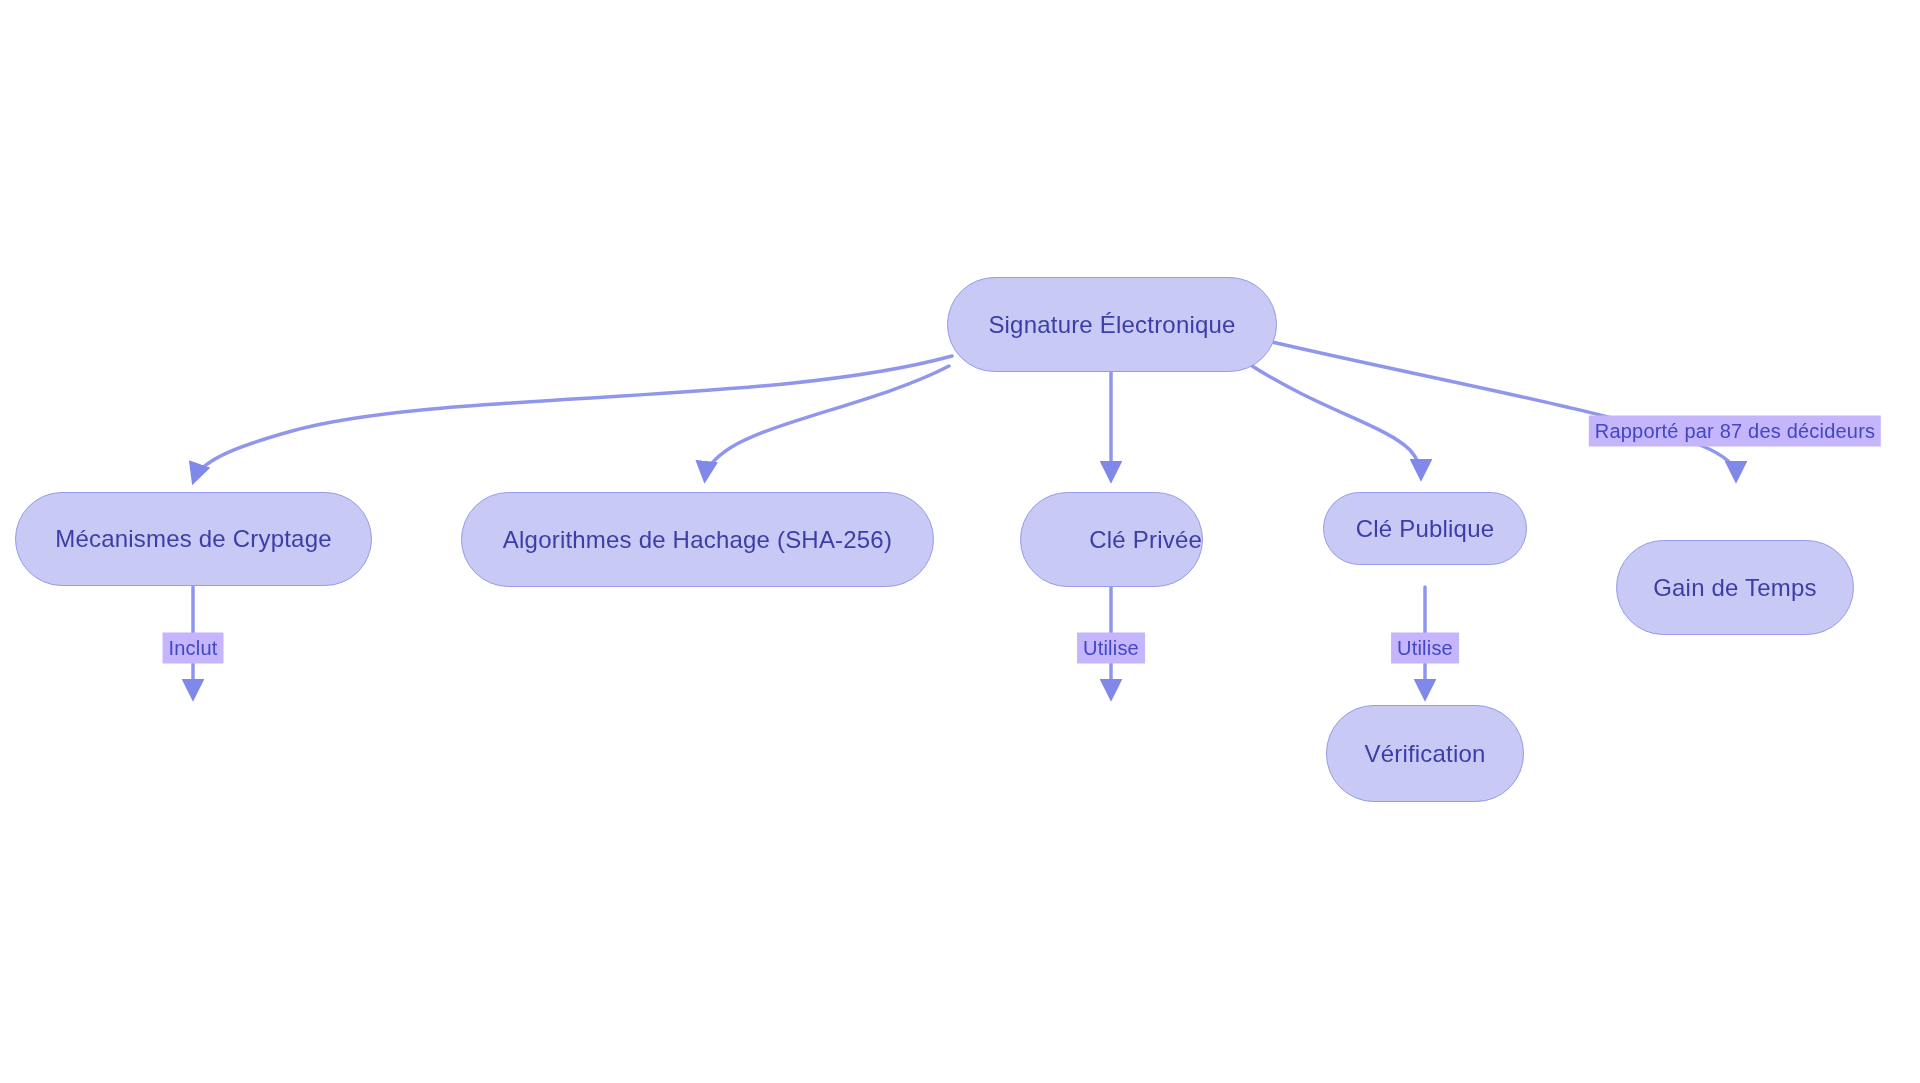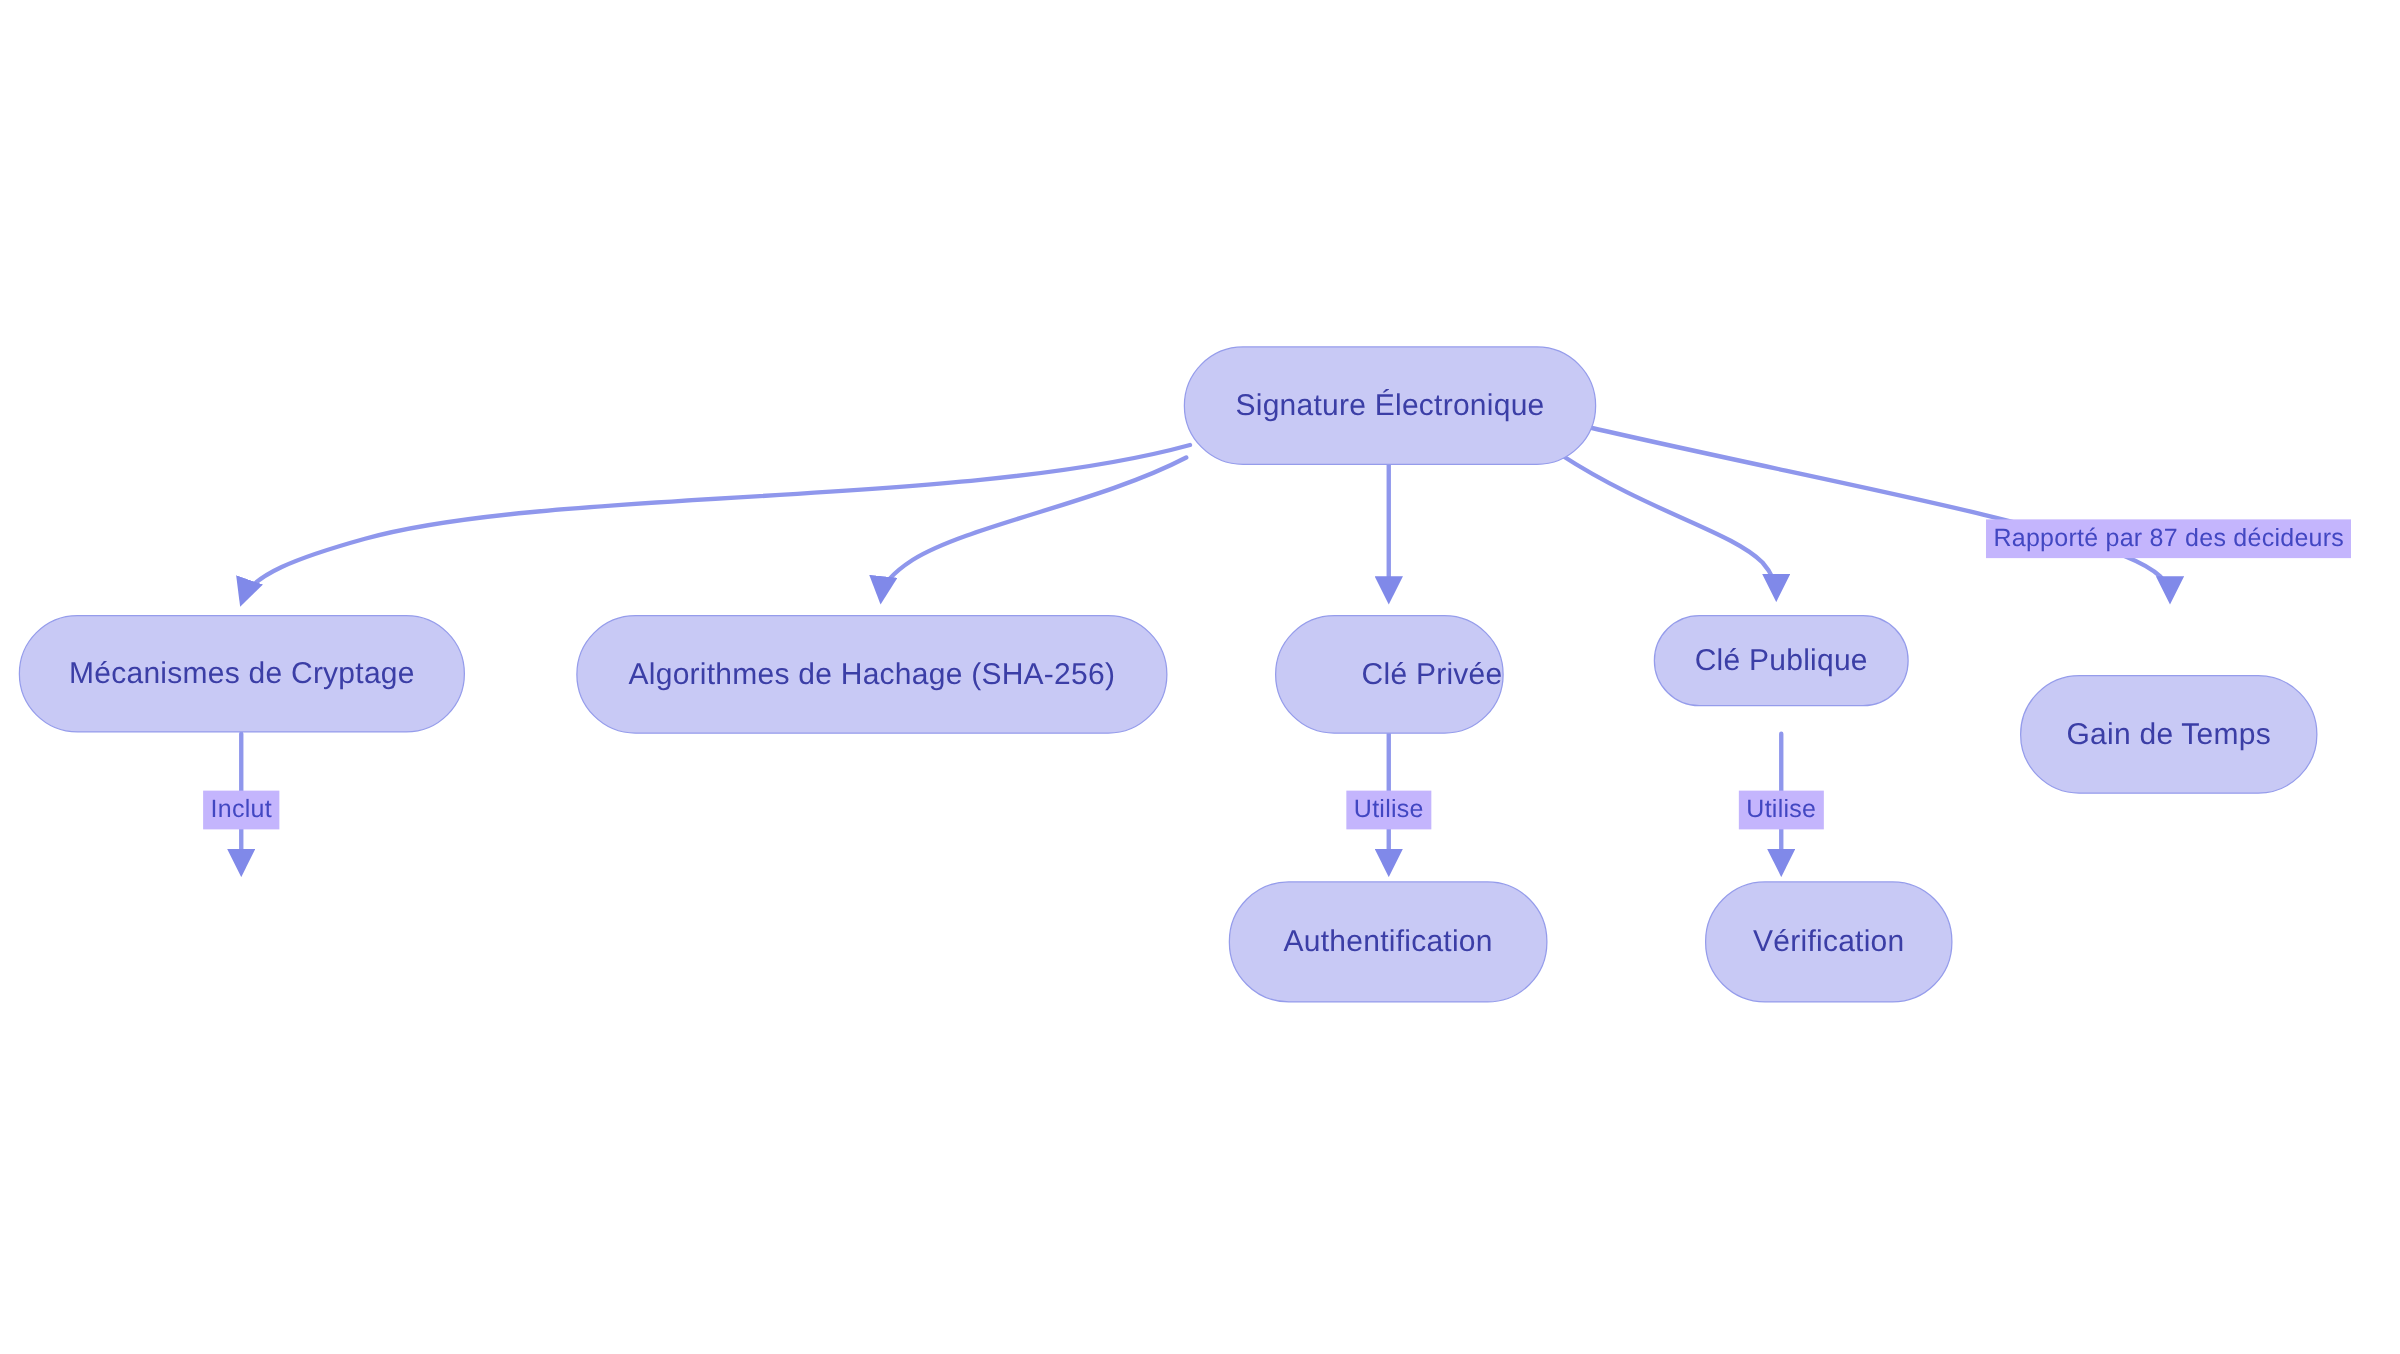--- a/index.html
+++ b/index.html
@@ -44,21 +44,21 @@
   }
   
   .n-root         { left: 947px;  top: 277px; width: 330px; height: 95px; }
   .n-cryptage     { left: 15px;   top: 492px; width: 357px; height: 94px; text-align: center; }
   .n-hachage      { left: 461px;  top: 492px; width: 473px; height: 95px; }
   .n-cle-privee   { left: 1020px; top: 492px; width: 183px; height: 95px; justify-content: flex-end; }
   .n-cle-publique { left: 1323px; top: 492px; width: 204px; height: 73px; }
   .n-gain         { left: 1616px; top: 492px; width: 238px; height: 95px; margin-top: 48px; }
   .n-audit        { left: 83px;   top: 705px; width: 222px; height: 97px; }
   .n-auth         { left: 983px;  top: 705px; width: 255px; height: 97px; }
-  .n-verif        { left: 1364px; top: 705px; width: 198px; height: 97px; }
+  .n-verif        { left: 1326px; top: 705px; width: 198px; height: 97px; }
 
   .edge-label {
     position: absolute;
     transform: translate(-50%, -50%);
     background: #c4b5fd;
     color: #4247c2;
     font-size: 20px;
     padding: 4px 6px;
     white-space: nowrap;
     letter-spacing: 0.2px;
@@ -115,23 +115,20 @@
 
   <div class="node n-cle-publique">
     <span>Clé Publique</span>
   </div>
 
   <div class="node n-gain">
     <span>Gain de Temps</span>
   </div>
 
 
-  <div class="node n-auth">
-    <span>Authentification</span>
-  </div>
 
   <div class="node n-verif">
     <span>Vérification</span>
   </div>
 
   <div class="edge-label l-inclut">Inclut</div>
 
   <div class="edge-label l-utilise-1">Utilise</div>
 
   <div class="edge-label l-utilise-2">Utilise</div>

